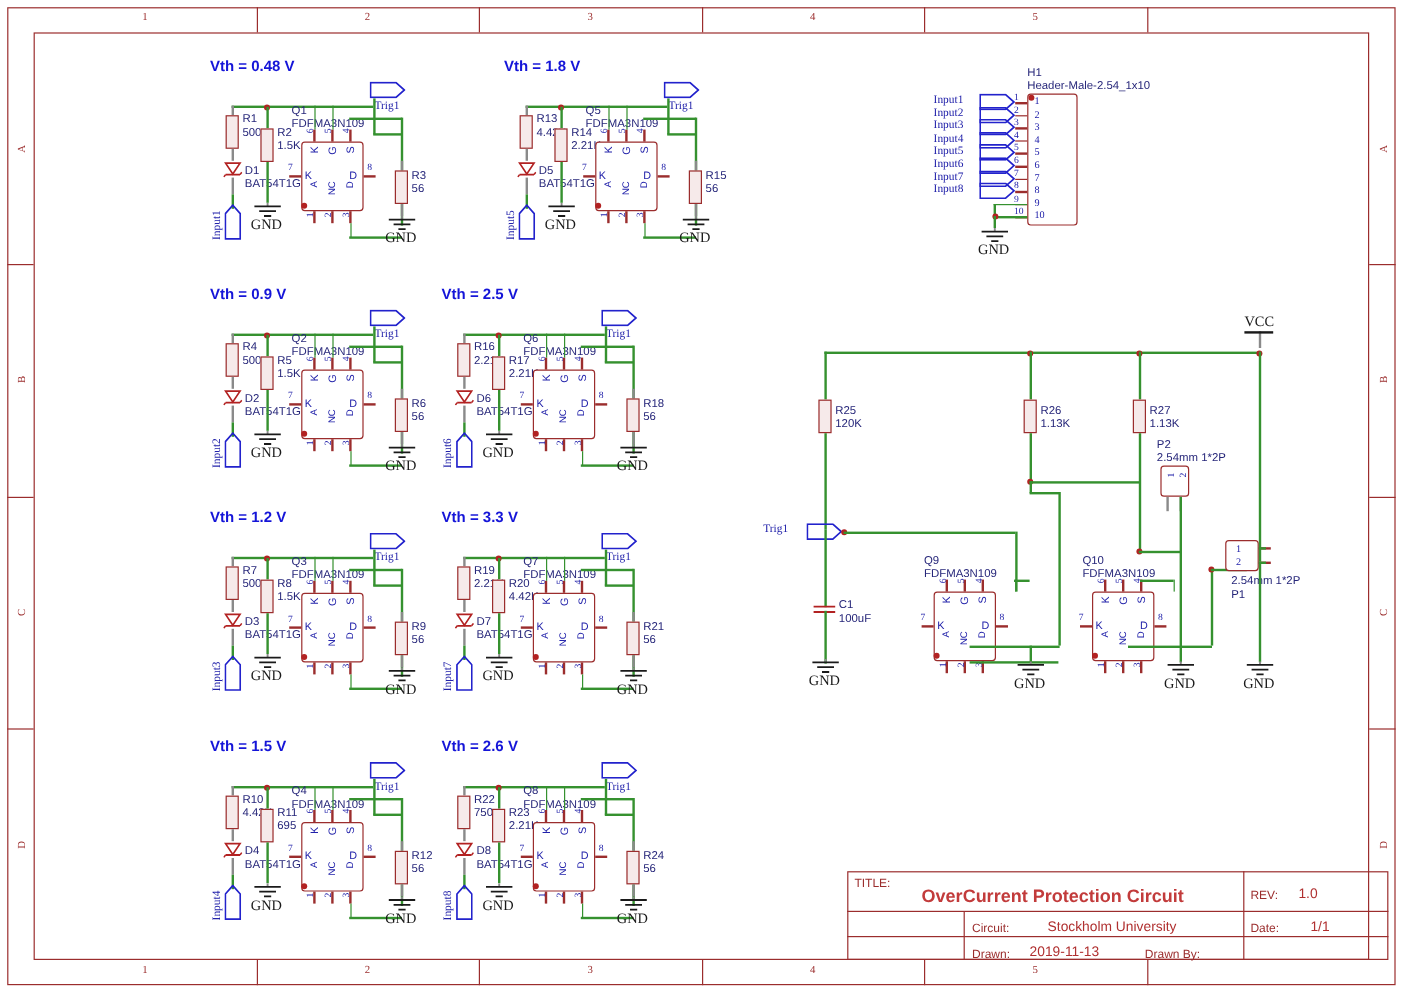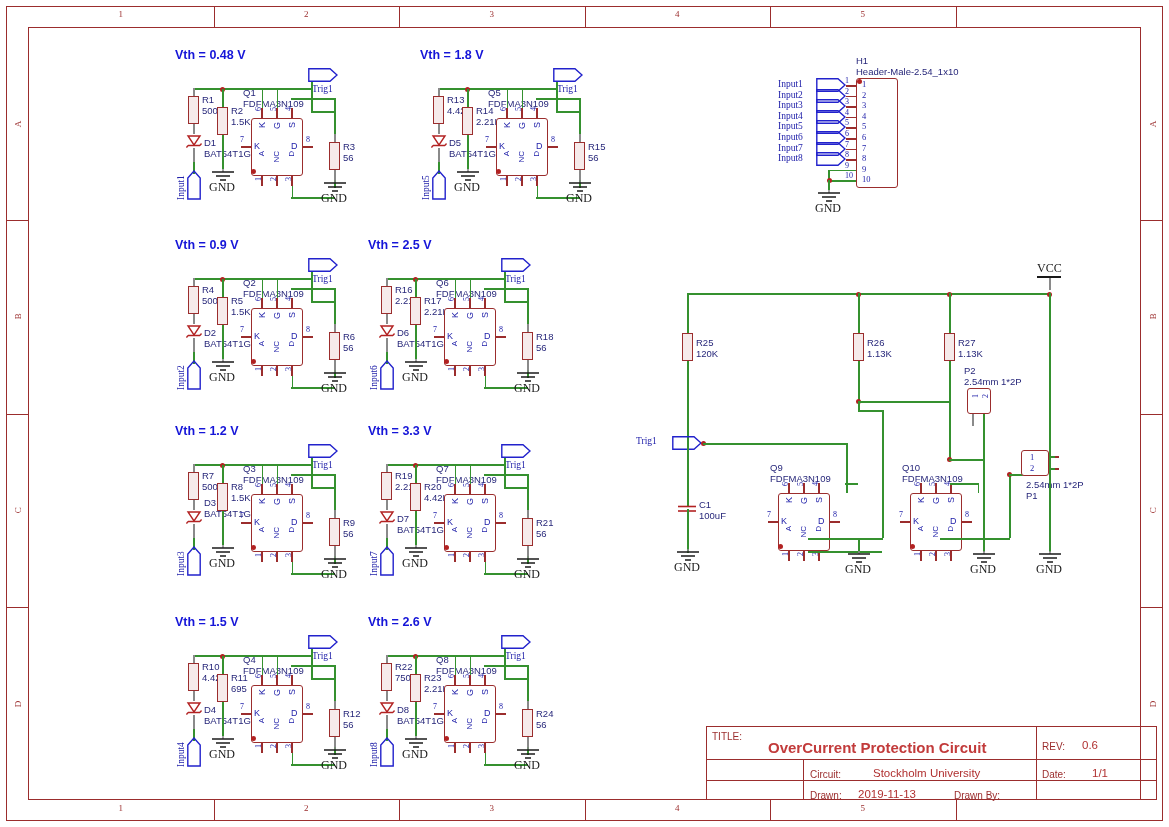--- a/index.html
+++ b/index.html
@@ -283,21 +283,21 @@
         <div class="res" style="left:13px;top:48px;"></div>
         <div class="pinwire v" style="left:18px;top:76px;height:10px;"></div>
         <div class="reflbl" style="left:27px;top:47px;"><span>R7</span><br><span>500</span></div>
         <div class="diode" style="left:11px;top:86px;"><svg width="16" height="14" viewBox="0 0 16 14">
             <polygon points="2,2 14,2 8,11" fill="none" stroke="#b22222" stroke-width="1.4"></polygon>
             <line x1="2" y1="11.5" x2="14" y2="11.5" stroke="#b22222" stroke-width="1.5"></line>
             <line x1="2" y1="11.5" x2="0.5" y2="13.5" stroke="#b22222" stroke-width="1.3"></line>
             <line x1="14" y1="11.5" x2="15.5" y2="9.5" stroke="#b22222" stroke-width="1.3"></line>
           </svg></div>
         <div class="pinwire v" style="left:18px;top:100px;height:14px;"></div>
-        <div class="reflbl" style="left:29px;top:74px;"><span>D3</span><br><span>BAT54T1G</span></div>
+        <div class="reflbl" style="left:29px;top:90px;"><span>D3</span><br><span>BAT54T1G</span></div>
         <div class="wire v" style="left:18px;top:114px;height:12px;"></div>
         <div class="port" style="left:12px;top:122px;width:14px;height:30px;"><svg width="14" height="30" viewBox="0 0 14 30">
             <polygon points="0.8,29 0.8,8 7,1 13.2,8 13.2,29" fill="none" stroke="#2222cc" stroke-width="1.4"></polygon>
           </svg></div>
         <span class="porttxt vert" style="left:1px;top:122px;height:30px;">Input3</span>
         <div class="wire v" style="left:47px;top:41px;height:18px;"></div>
         <div class="res" style="left:42px;top:59px;"></div>
         <div class="pinwire v" style="left:47px;top:87px;height:0px;"></div>
         <div class="wire v" style="left:47px;top:87px;height:34px;"></div>
         <div class="reflbl" style="left:56px;top:58px;"><span>R8</span><br><span>1.5K</span></div>
@@ -1018,21 +1018,21 @@
 
   <div class="tb" style="left:706px;top:726px;width:451px;height:74px;"></div>
   <div class="tb" style="left:706px;top:726px;width:451px;height:34px;border-left:none;border-top:none;border-right:none;"></div>
   <div class="tb" style="left:706px;top:760px;width:451px;height:21px;border-left:none;border-top:none;border-right:none;"></div>
   <div class="tb" style="left:1036px;top:726px;width:0;height:74px;border-right:none;border-top:none;border-bottom:none;"></div>
   <div class="tb" style="left:803px;top:760px;width:0;height:40px;border-right:none;border-top:none;border-bottom:none;"></div>
 
   <span class="tbtxt" style="left:712px;top:731px;">TITLE:</span>
   <span class="tbtitle" style="left:768px;top:739px;">OverCurrent Protection Circuit</span>
   <span class="tbtxt" style="left:1042px;top:741px;">REV:</span>
-  <span class="tbval" style="left:1082px;top:739px;">0.6</span>
+  <span class="tbval" style="left:1082px;top:739px;">1.0</span>
   <span class="tbtxt" style="left:810px;top:769px;">Circuit:</span>
   <span class="tbval" style="left:873px;top:767px;">Stockholm University</span>
   <span class="tbtxt" style="left:1042px;top:769px;">Date:</span>
   <span class="tbval" style="left:1092px;top:767px;">1/1</span>
   <span class="tbtxt" style="left:810px;top:790px;">Drawn:</span>
   <span class="tbval" style="left:858px;top:788px;">2019-11-13</span>
   <span class="tbtxt" style="left:954px;top:790px;">Drawn By:</span>
 
 </div>
 

